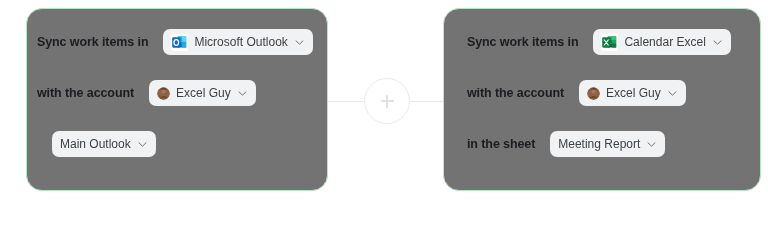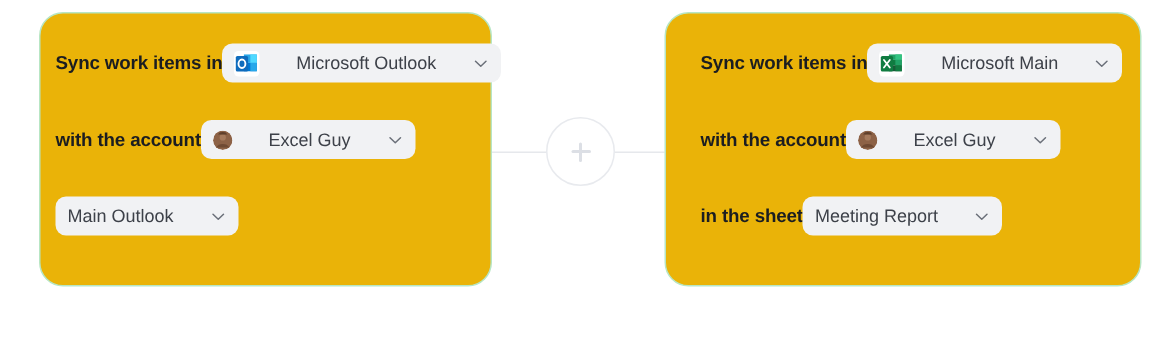--- a/index.html
+++ b/index.html
@@ -19,21 +19,21 @@
     position: absolute;
     inset: 0;
   }
 
   
   .card {
     position: absolute;
     top: 8px;
     height: 183px;
     box-sizing: border-box;
-    background: #eab308;
+    background: #737373;
     border: 1.3px solid #b7e6c4;
     border-radius: 16px;
   }
   .card.left  { left: 26px;  width: 302px; }
   .card.right { left: 443px; width: 318px; }
 
   .rows {
     position: absolute;
     left: 0; right: 0;
     top: 20px;
@@ -52,22 +52,22 @@
     font-weight: bold;
     color: #1b1d21;
     letter-spacing: -0.1px;
     white-space: nowrap;
   }
 
   
   .pill {
     display: inline-flex;
     align-items: center;
-    gap: 24px;
-    margin-left: 0;
+    gap: 6px;
+    margin-left: 15px;
     height: 26px;
     padding: 0 9px 0 8px;
     background: #f1f2f4;
     border-radius: 7px;
     box-sizing: border-box;
     cursor: pointer;
   }
   .pill-text {
     font-size: 12px;
     color: #3d4149;
@@ -233,21 +233,21 @@
               <rect x="6.6" y="2.3" width="8.6" height="3.6" fill="#21a366"></rect>
               <rect x="6.6" y="5.9" width="8.6" height="3.6" fill="#107c41"></rect>
               <rect x="6.6" y="9.5" width="8.6" height="4.0" fill="#185c37"></rect>
               <rect x="10.9" y="2.3" width="4.3" height="3.6" fill="#33c481"></rect>
               <rect x="10.9" y="5.9" width="4.3" height="3.6" fill="#21a366"></rect>
               <rect x="10.9" y="9.5" width="4.3" height="4.0" fill="#107c41"></rect>
               <rect x="1.2" y="3.3" width="8.2" height="10.4" rx="1.1" fill="#107c41"></rect>
               <path d="M3.3 6 L7.2 11 M7.2 6 L3.3 11" stroke="#ffffff" stroke-width="1.2" stroke-linecap="round" fill="none"></path>
             </svg>
           </span>
-          <span class="pill-text">Microsoft Main</span>
+          <span class="pill-text">Calendar Excel</span>
           <span class="chev">
             <svg width="9" height="9" viewBox="0 0 9 9">
               <path d="M1 2.8 L4.5 6.2 L8 2.8" fill="none" stroke="#6b7079" stroke-width="1" stroke-linecap="round" stroke-linejoin="round"></path>
             </svg>
           </span>
         </span>
       </div>
 
       <div class="row">
         <span class="row-label">with the account</span>

